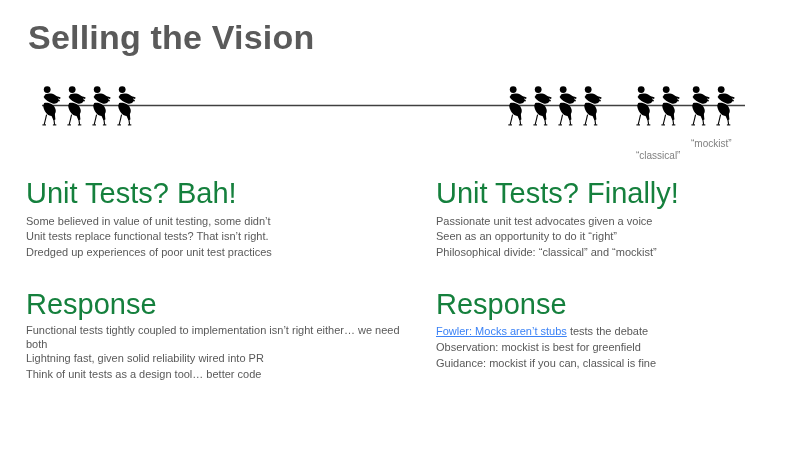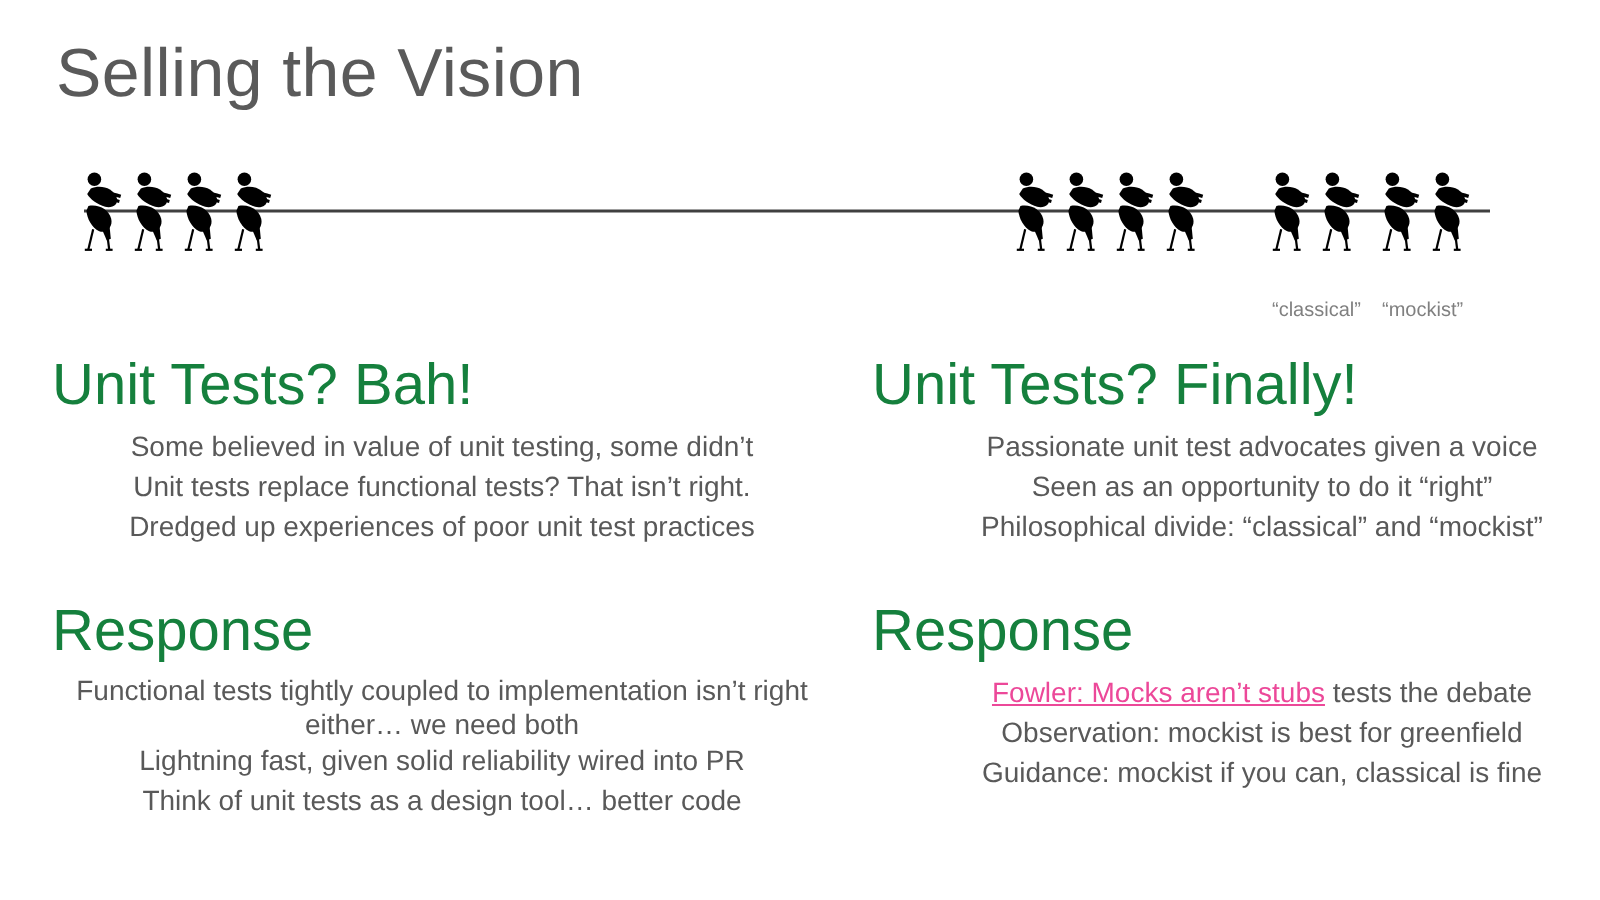--- a/index.html
+++ b/index.html
@@ -23,21 +23,21 @@
     background: #ffffff;
   }
 
   
   .slide-title {
     position: absolute;
     left: 28px;
     top: 18px;
     font-family: "Liberation Sans", sans-serif;
     font-size: 34px;
-    font-weight: 400;
+    font-weight: 700;
     letter-spacing: 0.2px;
     color: #5a5a5a;
     line-height: 1.15;
     white-space: nowrap;
   }
 
   
   .tug-graphic {
     position: absolute;
     left: 0;
@@ -56,21 +56,21 @@
     height: 18px;
   }
   .caption {
     position: absolute;
     font-family: "Liberation Sans", sans-serif;
     font-size: 10px;
     color: #808080;
     white-space: nowrap;
   }
   .caption-classical { left: 636px; top: 12px; }
-  .caption-mockist   { left: 691px; top: 12px; }
+  .caption-mockist   { left: 691px; top: 0; }
 
   
   .col {
     position: absolute;
     top: 176px;
     width: 390px;
   }
   .col-left  { left: 26px; }
   .col-right { left: 436px; }
 
@@ -87,35 +87,34 @@
     white-space: nowrap;
   }
 
   .bullets {
     list-style: none;
     margin: 0;
     padding: 0;
   }
   .bullets li {
     font-family: "Liberation Sans", sans-serif;
-    font-size: 14px;
+    font-size: 11px;
     color: #595959;
     line-height: 1.42;
     margin: 0;
     padding: 0;
     white-space: nowrap;
-    text-align: center;
   }
   .bullets li.wrap {
     white-space: normal;
     line-height: 1.22;
   }
   .link-text {
     text-decoration: underline;
-    color: #ec4899;
+    color: #3b82f6;
   }
 </style>
 </head>
 <body>
 
 <div class="slide">
 
   <div class="slide-title">Selling the Vision</div>
 
   <div class="tug-graphic">

